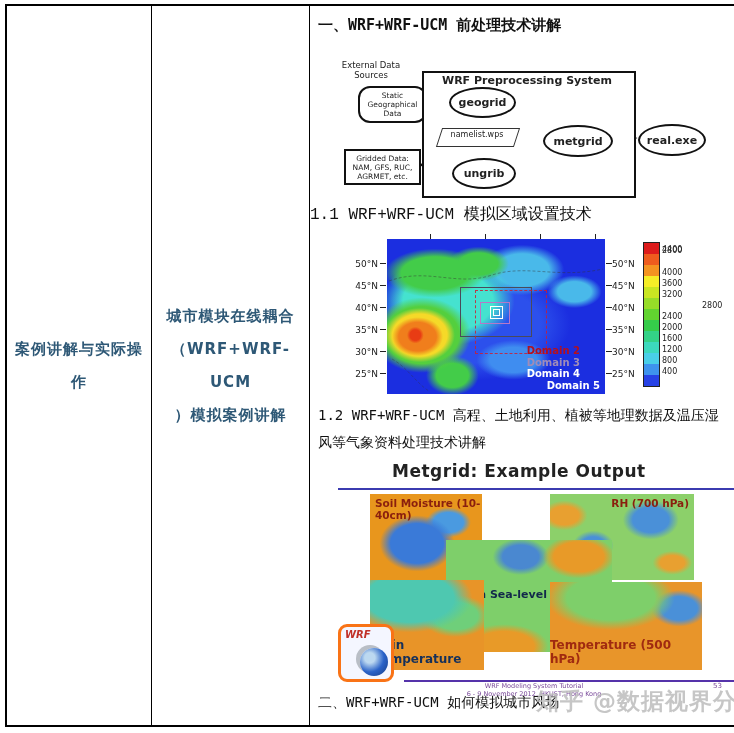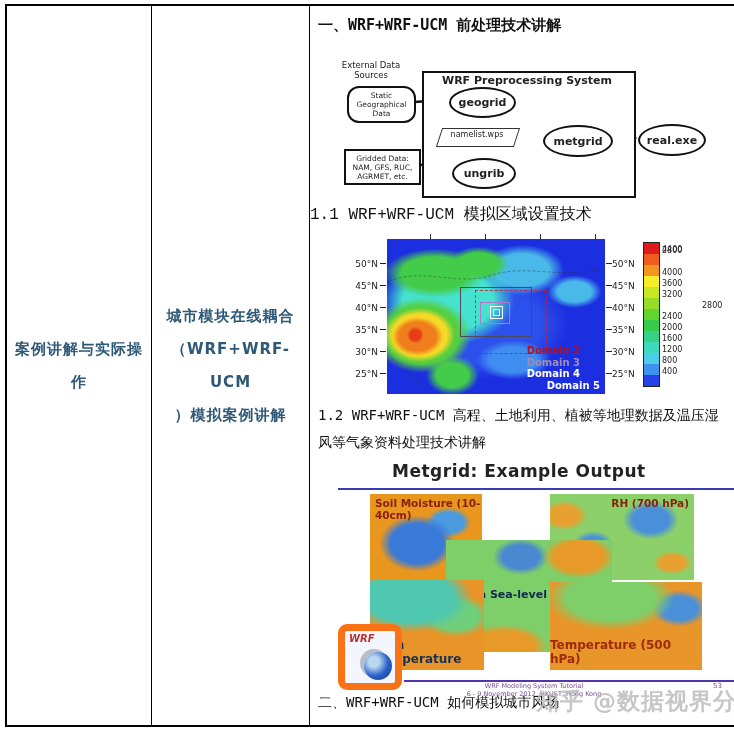--- a/index.html
+++ b/index.html
@@ -88,21 +88,21 @@
       radial-gradient(ellipse 50px 30px at 75% 40%, #6fcf7a 0 45%, rgba(0,0,0,0) 70%);}
   .p-t500{left:216px;top:122px;width:152px;height:88px;z-index:3;background:#e8952a;
     background-image:radial-gradient(ellipse 80px 40px at 40% 18%, #7ecf6a 0 55%, rgba(0,0,0,0) 80%),
       radial-gradient(ellipse 40px 26px at 85% 30%, #4a90d8 0 45%, rgba(0,0,0,0) 70%);}
   .p-label{position:absolute;font-weight:bold;}
   .lab-soil{left:5px;top:3px;font-size:10.5px;color:#8a1f0e;}
   .lab-rh{right:5px;top:3px;font-size:10.5px;color:#8a1f0e;}
   .lab-mslp{left:0;right:0;top:48px;text-align:center;font-size:11px;color:#12284a;}
   .lab-skin{left:5px;bottom:4px;font-size:12px;color:#15305a;}
   .lab-t500{right:5px;bottom:4px;font-size:12px;color:#a02a10;}
-  .wrf-logo{position:absolute;left:4px;top:164px;width:50px;height:52px;border:7px solid #f97316;border-radius:9px;
+  .wrf-logo{position:absolute;left:4px;top:164px;width:50px;height:52px;border:3px solid #f97316;border-radius:9px;
     background:#f4f6ff;z-index:4;}
   .wrf-logo .wrf-txt{position:absolute;left:4px;top:2px;font-size:10px;font-weight:bold;color:#c03028;font-style:italic;}
   .wrf-logo .globe{position:absolute;right:3px;bottom:3px;width:28px;height:28px;border-radius:50%;
     background:radial-gradient(circle at 35% 35%, #bcd8f0 0 20%, #2a62c8 55%, #153a80 100%);
     box-shadow:-4px -3px 0 0 #b9bec6;}
   .slide-foot-rule{position:absolute;left:70px;top:220px;width:330px;height:1.5px;background:#5533aa;}
   .slide-foot{position:absolute;left:110px;top:222px;width:180px;text-align:center;font-size:6.5px;line-height:8px;color:#7a4a9a;}
   .slide-page{position:absolute;right:14px;top:222px;font-size:7px;color:#7a4a9a;}
 
   .watermark{position:absolute;left:536px;top:686px;font-size:23px;color:#b9b9b9;opacity:.8;
@@ -149,21 +149,21 @@
           <line x1="147" y1="67" x2="149" y2="54" stroke="#777" stroke-width="0.8"></line>
           <line x1="147" y1="86" x2="151" y2="98" stroke="#777" stroke-width="0.8"></line>
           <line x1="184" y1="77" x2="208" y2="78" stroke="#777" stroke-width="0.8" marker-end="url(#ah)"></line>
         </svg>
 
         <div class="lbl" style="left:4px;top:0;width:70px;">
           <div>External Data</div>
           <div>Sources</div>
         </div>
 
-        <div class="box" style="left:15px;top:26px;width:65px;height:33px;border-radius:12px;">Static Geographical Data</div>
+        <div class="box" style="left:26px;top:26px;width:65px;height:33px;border-radius:12px;">Static Geographical Data</div>
 
         <div class="box" style="left:12px;top:89px;width:73px;height:32px;flex-direction:column;">
           <div>Gridded Data:</div>
           <div>NAM, GFS, RUC,</div>
           <div>AGRMET, etc.</div>
         </div>
 
         <div class="bigbox"></div>
         <div class="bigtitle">WRF Preprocessing System</div>
 

